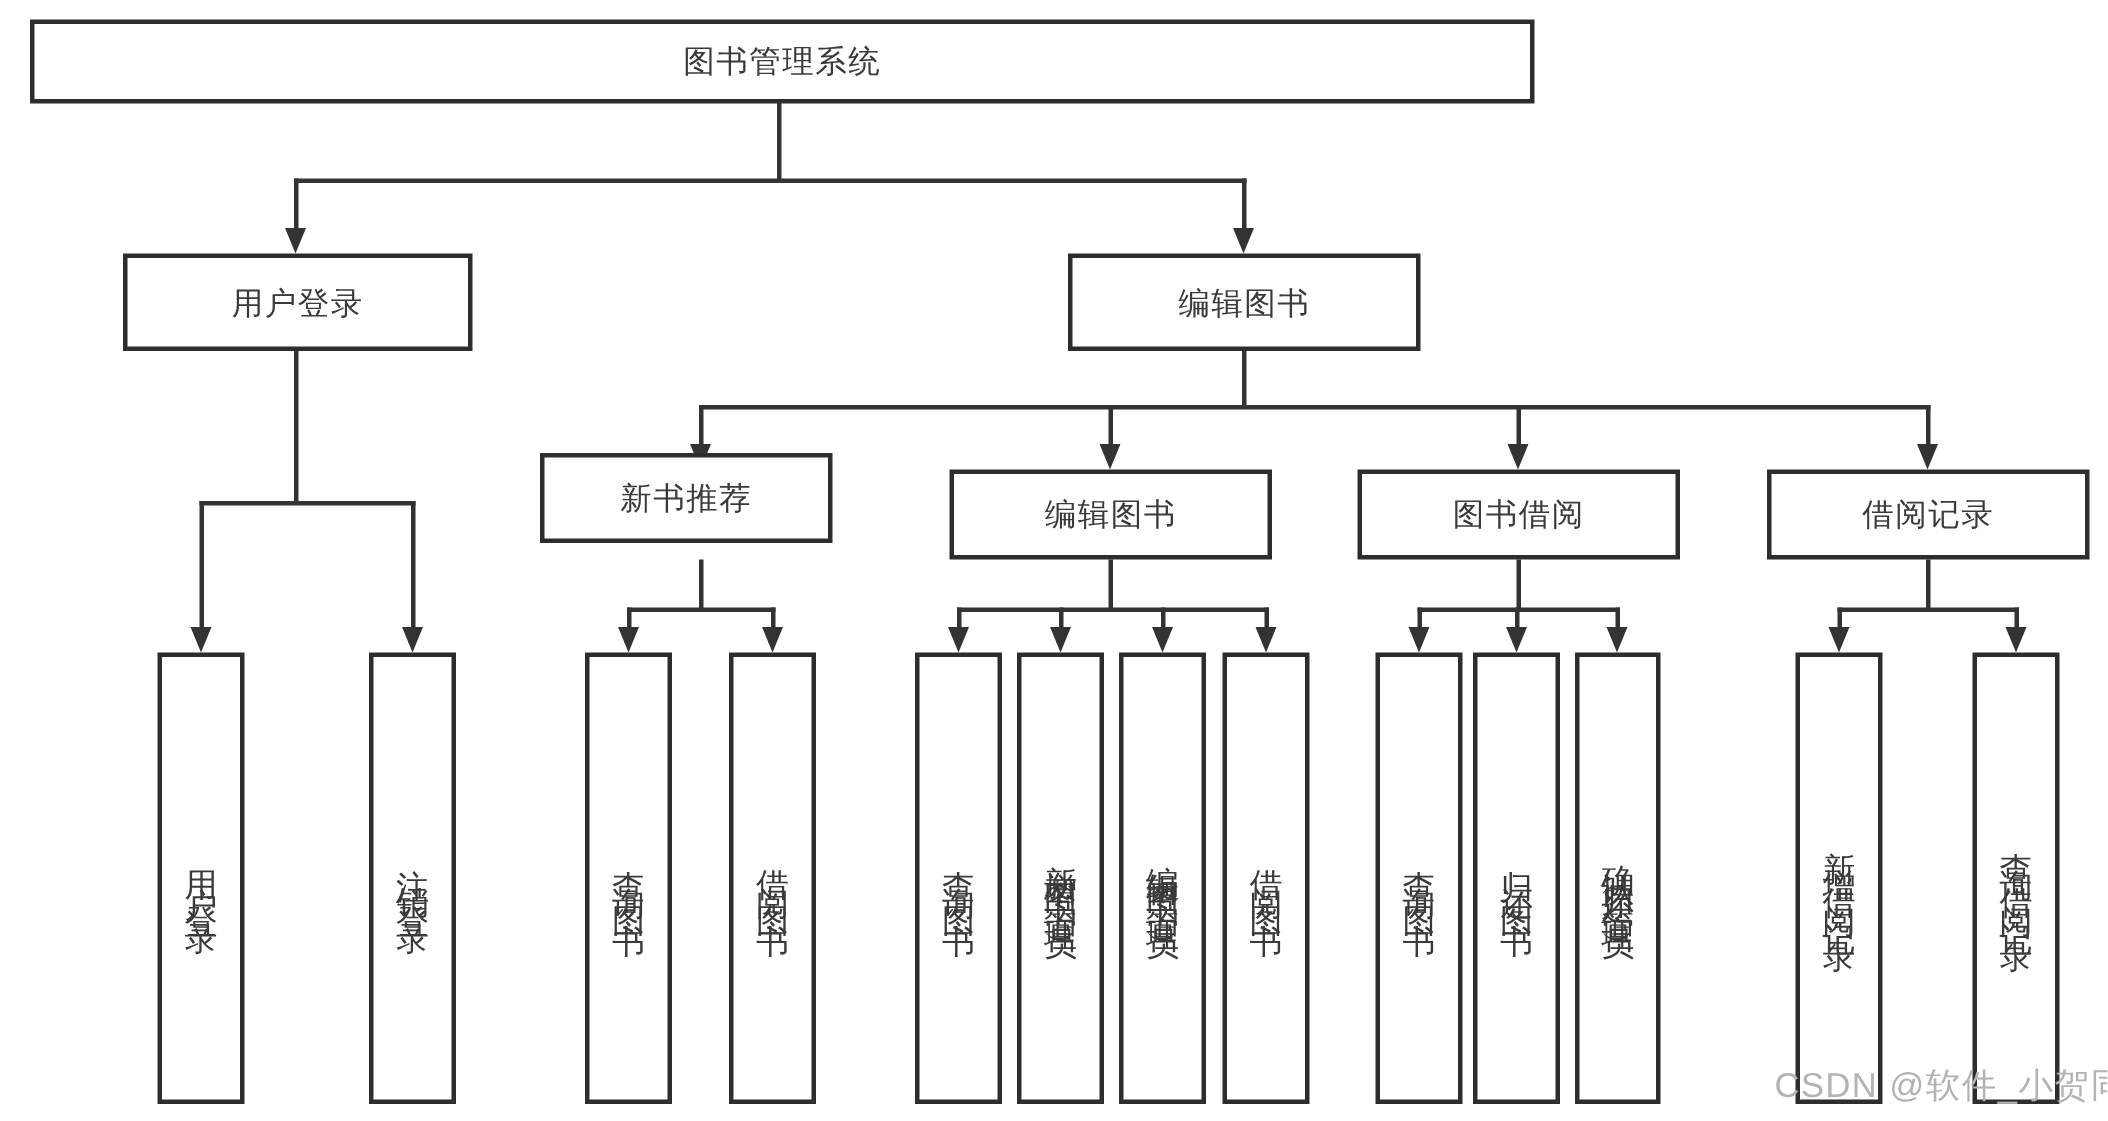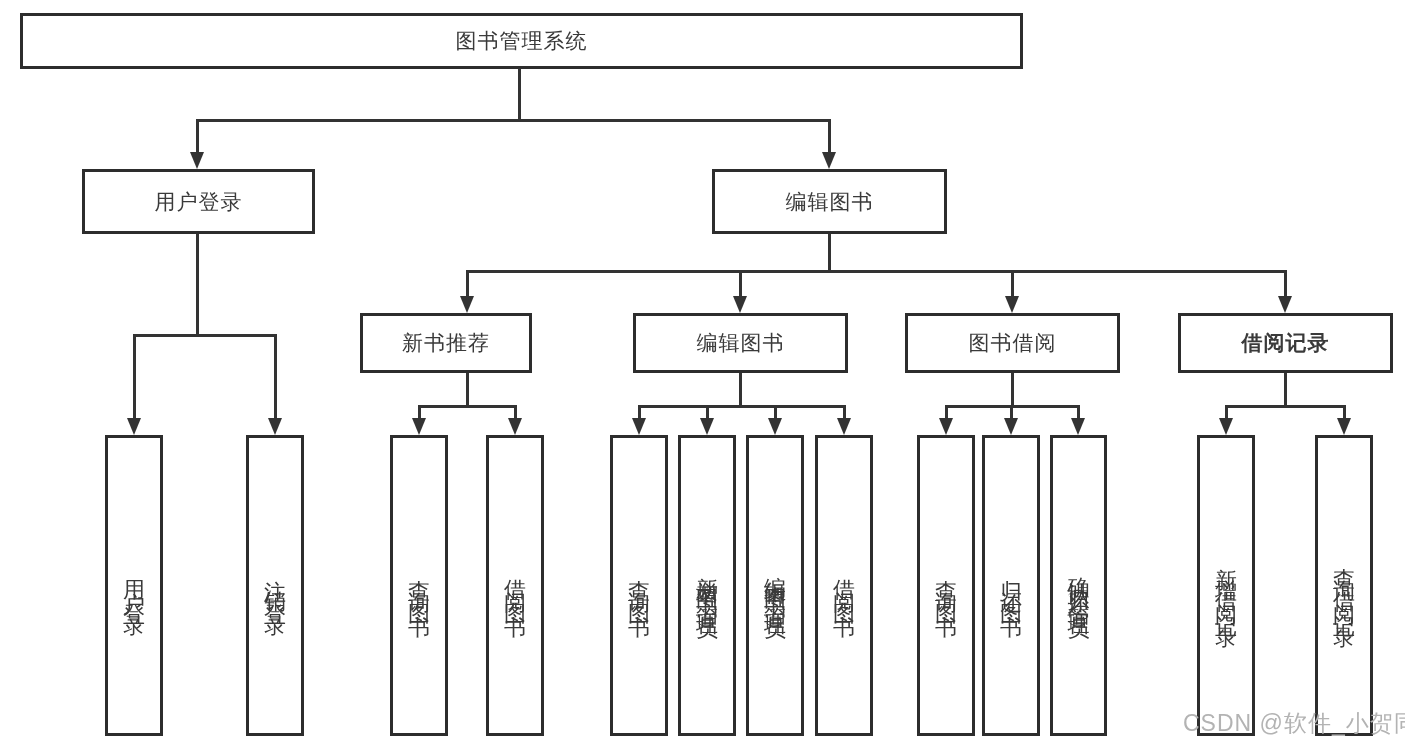--- a/index.html
+++ b/index.html
@@ -69,30 +69,30 @@
     <div class="vline" style="left:466px;top:270px;width:3px;height:27px;"></div>
     <div class="arrow" style="left:460px;top:296px;"></div>
     <div class="vline" style="left:739px;top:270px;width:3px;height:27px;"></div>
     <div class="arrow" style="left:733px;top:296px;"></div>
     <div class="vline" style="left:1011px;top:270px;width:3px;height:27px;"></div>
     <div class="arrow" style="left:1005px;top:296px;"></div>
     <div class="vline" style="left:1284px;top:270px;width:3px;height:27px;"></div>
     <div class="arrow" style="left:1278px;top:296px;"></div>
   </div>
 
-  <div class="box hbox" style="left:360px;top:313px;width:172px;height:60px;">
+  <div class="box hbox" style="left:360px;top:302px;width:195px;height:60px;">
     <span>新书推荐</span>
   </div>
   <div class="box hbox" style="left:633px;top:313px;width:215px;height:60px;">
     <span>编辑图书</span>
   </div>
   <div class="box hbox" style="left:905px;top:313px;width:215px;height:60px;">
     <span>图书借阅</span>
   </div>
-  <div class="box hbox" style="left:1178px;top:313px;width:215px;height:60px;font-weight:bold;">
+  <div class="box hbox" style="left:1178px;top:313px;width:215px;height:60px;">
     <span>借阅记录</span>
   </div>
 
   <div>
     <div class="vline" style="left:466px;top:373px;width:3px;height:34px;"></div>
     <div class="hline" style="left:418px;top:405px;width:99px;height:3px;"></div>
     <div class="vline" style="left:418px;top:405px;width:3px;height:14px;"></div>
     <div class="arrow" style="left:412px;top:418px;"></div>
     <div class="vline" style="left:514px;top:405px;width:3px;height:14px;"></div>
     <div class="arrow" style="left:508px;top:418px;"></div>

